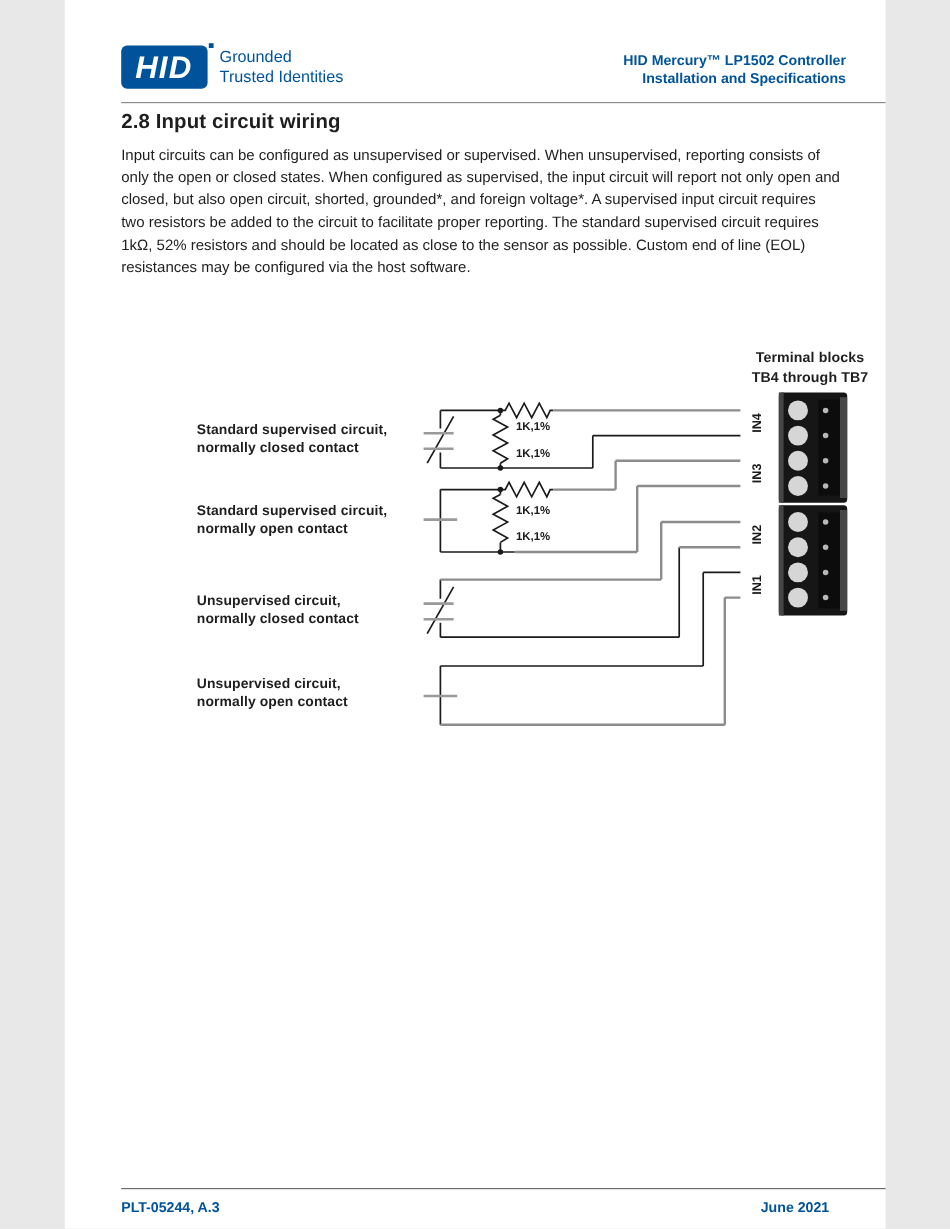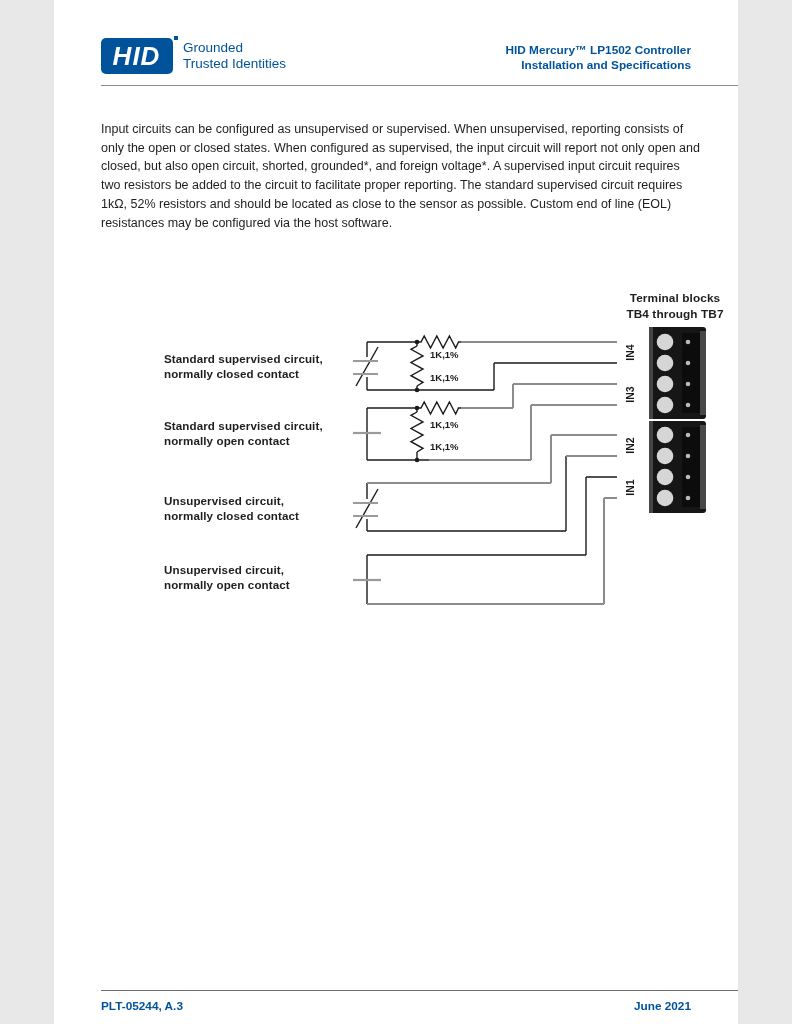--- a/index.html
+++ b/index.html
@@ -15,21 +15,21 @@
     left:47px; top:38px; width:71px; height:36px;
     background:#00539b; border-radius:5px;
     display:flex; align-items:center; justify-content:center;
     color:#ffffff; font-weight:bold; font-style:italic;
     font-size:26px; letter-spacing:1px; padding-right:1px;
   }
   .reg-dot { left:120px; top:36px; width:4px; height:4px; background:#00539b; }
   .tagline { left:129px; top:40px; color:#00539b; font-size:13.5px; line-height:15.5px; }
   .tagline .t2 { font-weight:normal; }
   .doc-head {
-    right:47px; top:43px; text-align:right; color:#00539b;
+    right:33px; top:43px; text-align:right; color:#00539b;
     font-weight:bold; font-size:11.8px; line-height:15px;
   }
   .rule { left:47px; width:698px; height:1px; background:#8c8c8c; }
   .rule.top { top:85px; }
   .rule.bottom { top:990px; background:#6e6e6e; }
 
   
   .sec-title { left:47px; top:92px; font-size:17px; font-weight:bold; letter-spacing:0.1px; }
   .body-copy { left:47px; top:120px; width:704px; font-size:12.5px; }
   .body-copy div { line-height:18.7px; white-space:nowrap; }
@@ -62,20 +62,21 @@
   <div class="abs tagline">
     <div class="t1">Grounded</div>
     <div class="t2">Trusted Identities</div>
   </div>
   <div class="abs doc-head">
     <div>HID Mercury™ LP1502 Controller</div>
     <div>Installation and Specifications</div>
   </div>
   <div class="abs rule top"></div>
 
+  <div class="abs sec-title">2.8 Input circuit wiring</div>
   <div class="abs body-copy">
     <div>Input circuits can be configured as unsupervised or supervised. When unsupervised, reporting consists of</div>
     <div>only the open or closed states. When configured as supervised, the input circuit will report not only open and</div>
     <div>closed, but also open circuit, shorted, grounded*, and foreign voltage*. A supervised input circuit requires</div>
     <div>two resistors be added to the circuit to facilitate proper reporting. The standard supervised circuit requires</div>
     <div>1kΩ, 52% resistors and should be located as close to the sensor as possible. Custom end of line (EOL)</div>
     <div>resistances may be configured via the host software.</div>
   </div>
 
   <div class="abs circuit-label cl-1">

